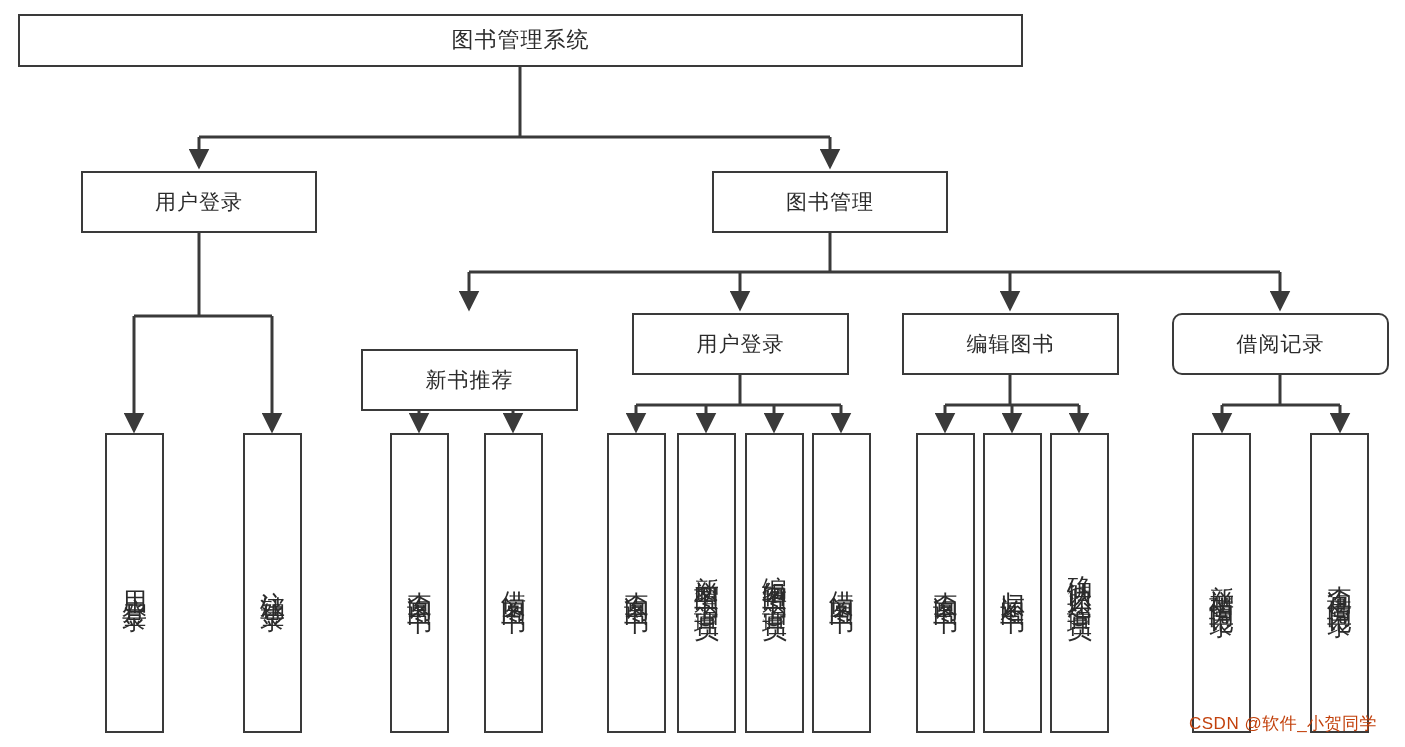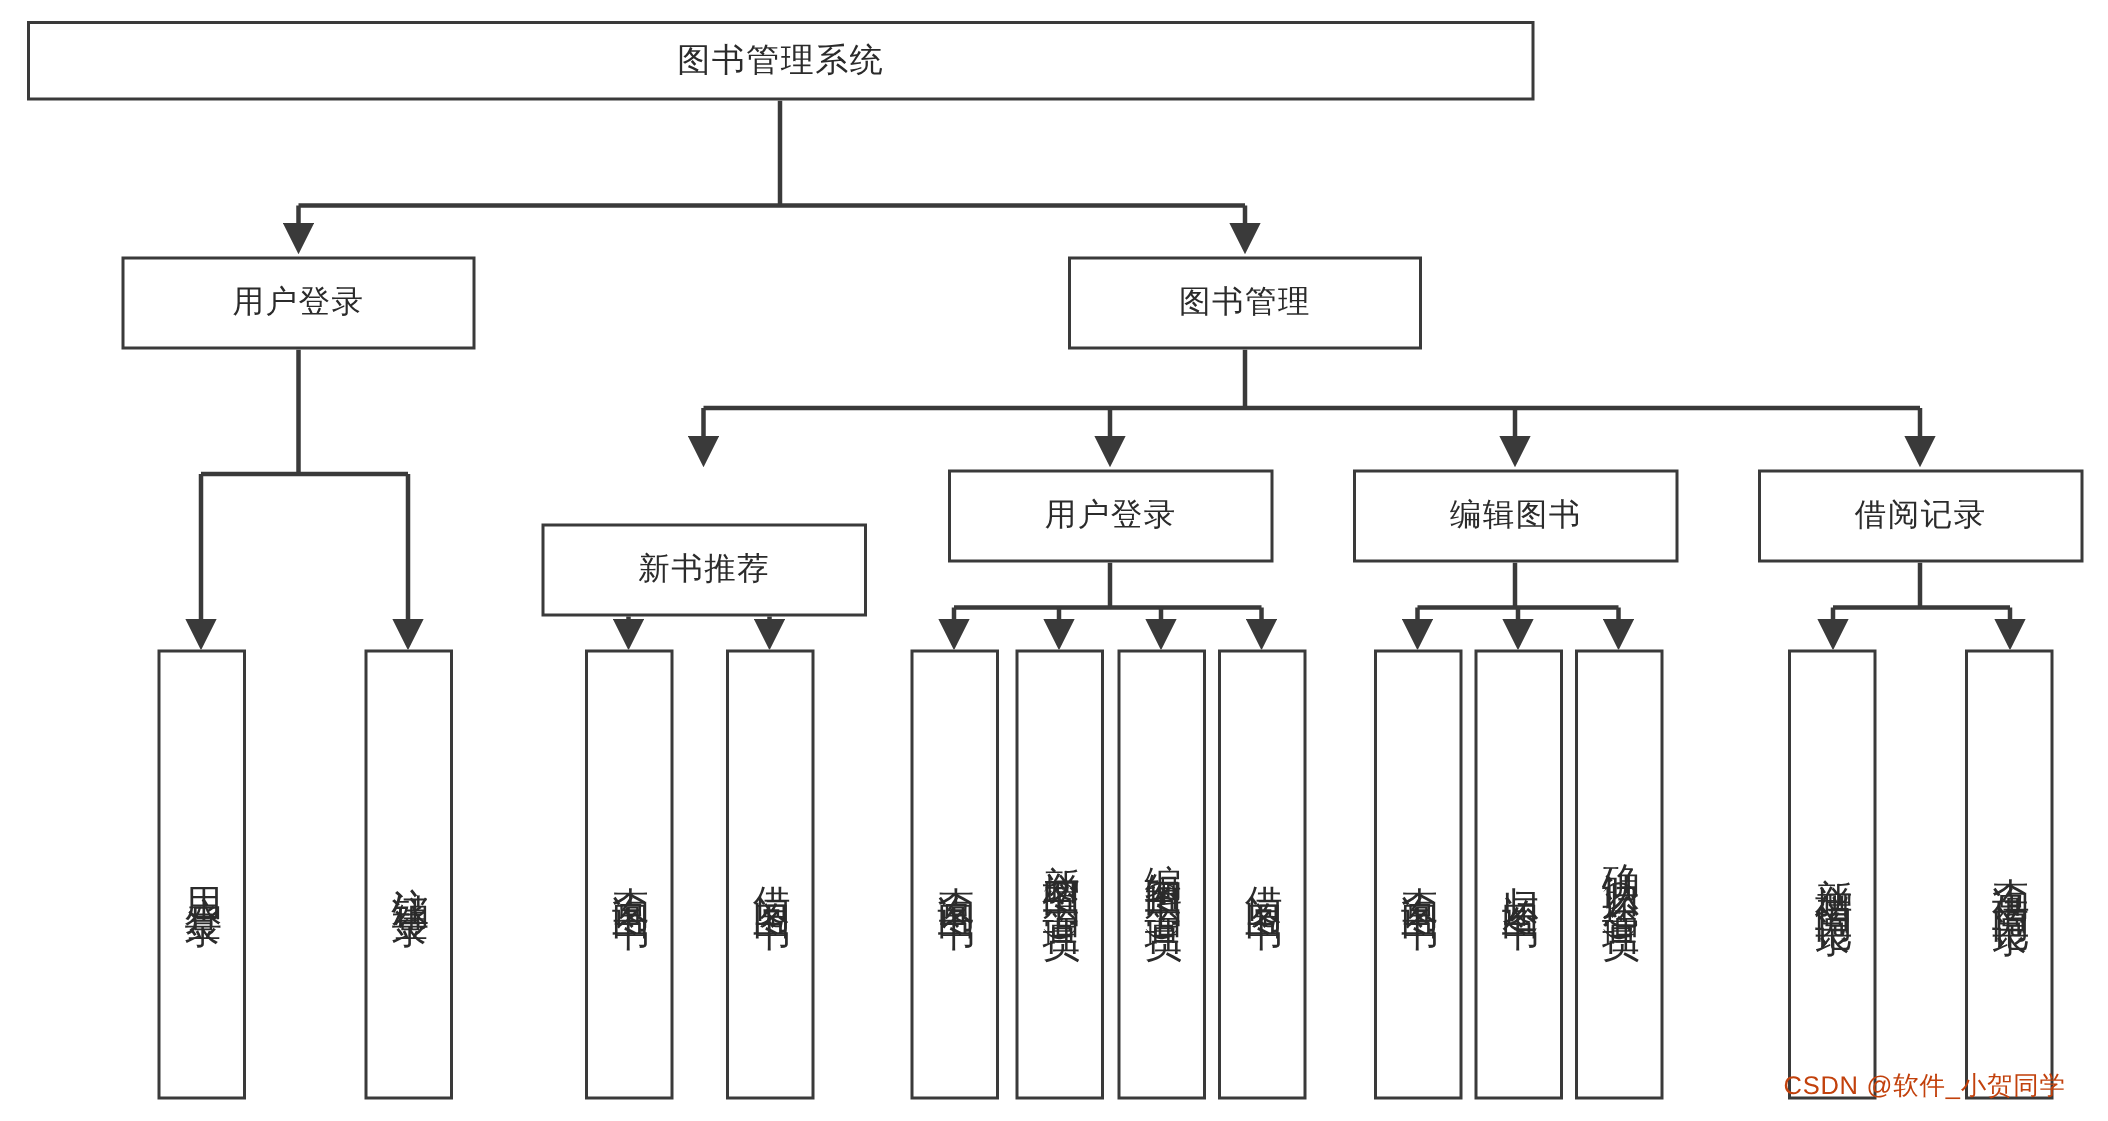--- a/index.html
+++ b/index.html
@@ -124,21 +124,21 @@
 
   <div class="node h-node" style="left:361px;top:313px;width:217px;height:62px;margin-top:36px;">
     <span class="lbl">新书推荐</span>
   </div>
   <div class="node h-node" style="left:632px;top:313px;width:217px;height:62px;">
     <span class="lbl">用户登录</span>
   </div>
   <div class="node h-node" style="left:902px;top:313px;width:217px;height:62px;">
     <span class="lbl">编辑图书</span>
   </div>
-  <div class="node h-node" style="left:1172px;top:313px;width:217px;height:62px;">
+  <div class="node h-node" style="left:1172px;top:313px;width:217px;height:62px;border-radius:10px;">
     <span class="lbl">借阅记录</span>
   </div>
 
   <div class="node v-node" style="left:105px;top:433px;width:59px;height:300px;">
     <span class="lbl">用户登录</span>
   </div>
   <div class="node v-node" style="left:243px;top:433px;width:59px;height:300px;">
     <span class="lbl">注销登录</span>
   </div>
 

